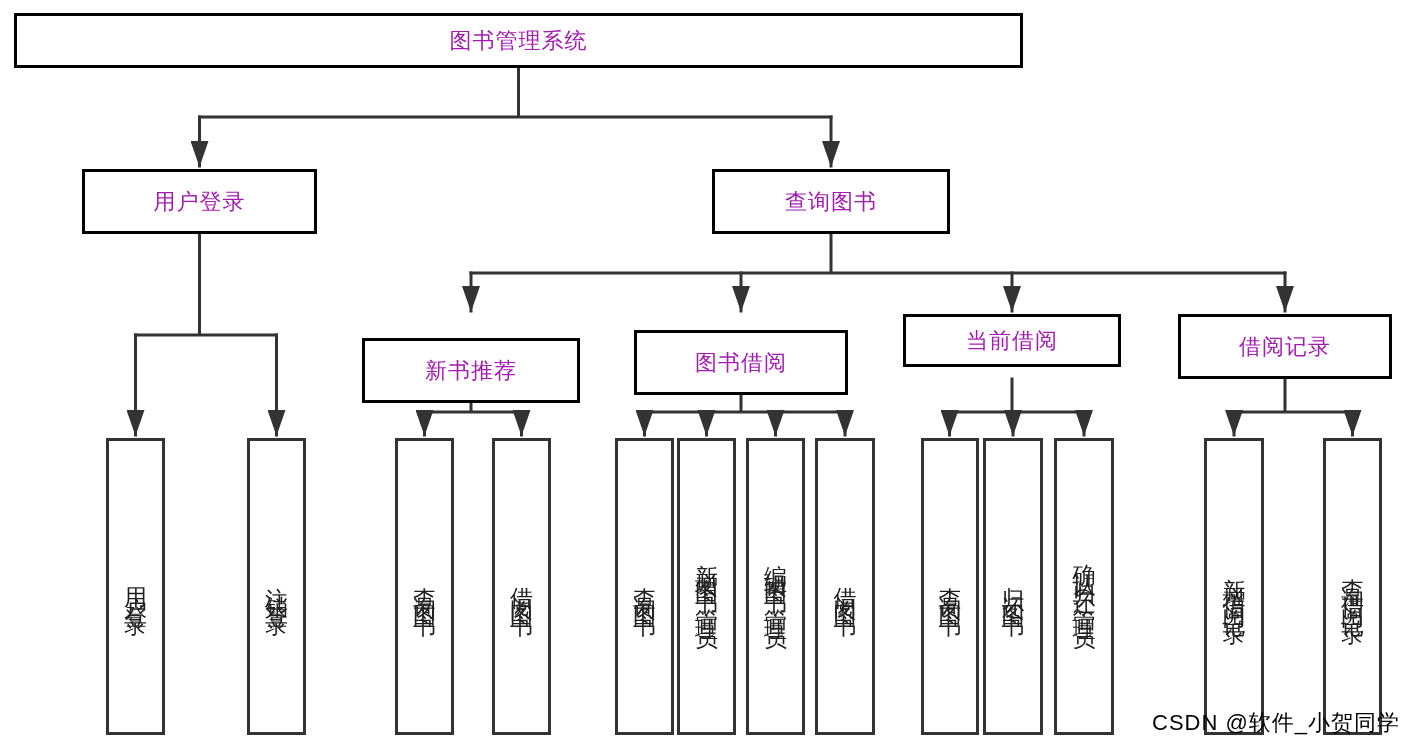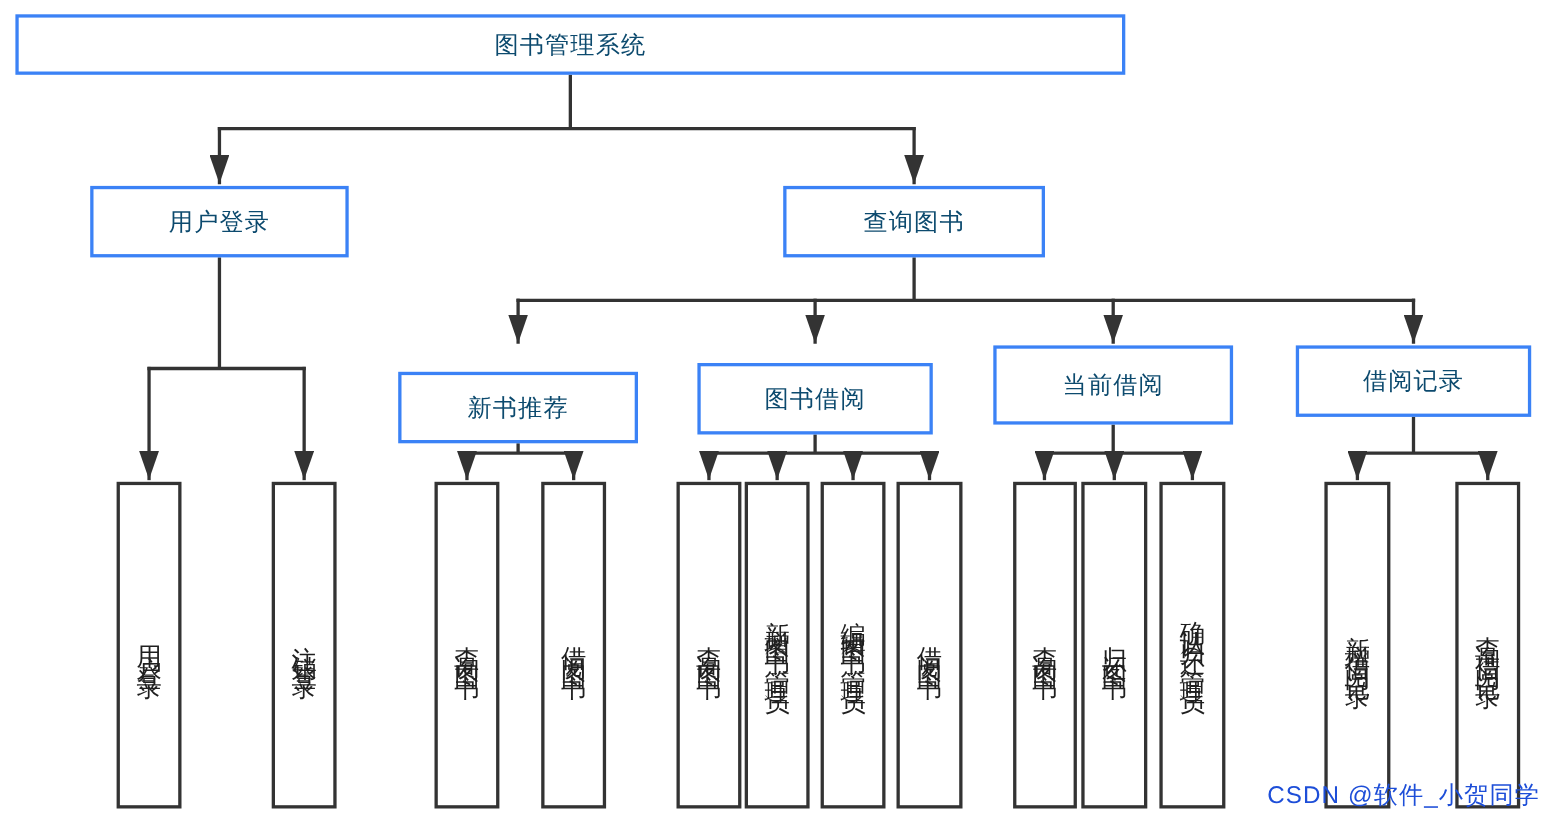--- a/index.html
+++ b/index.html
@@ -17,27 +17,27 @@
   }
   .connectors {
     position: absolute;
     left: 0; top: 0;
     width: 1405px;
     height: 747px;
   }
   .node {
     position: absolute;
     box-sizing: border-box;
-    border: 3px solid #3b82f6;
+    border: 3px solid #000000;
     background: #ffffff;
     display: flex;
     align-items: center;
     justify-content: center;
     font-size: 22px;
-    color: #0c4a6e;
+    color: #a21caf;
     letter-spacing: 1px;
     z-index: 2;
     text-align: center;
   }
   .leaf {
     position: absolute;
     box-sizing: border-box;
     border: 3px solid #333333;
     background: #ffffff;
     top: 438px;
@@ -54,21 +54,21 @@
     font-size: 23px;
     line-height: 1;
     letter-spacing: 9px;
     white-space: nowrap;
   }
   .watermark {
     position: absolute;
     left: 1152px;
     top: 708px;
     font-size: 22px;
-    color: #1d4ed8;
+    color: #000000;
     letter-spacing: 1px;
     z-index: 3;
     white-space: nowrap;
     text-align: right;
   }
 </style>
 </head>
 <body>
 
 <div class="canvas">
@@ -116,21 +116,21 @@
     </g>
   </svg>
 
   <div class="node" style="left:14px; top:13px; width:1009px; height:55px;">图书管理系统</div>
 
   <div class="node" style="left:82px; top:169px; width:235px; height:65px;">用户登录</div>
   <div class="node" style="left:712px; top:169px; width:238px; height:65px;">查询图书</div>
 
   <div class="node" style="left:362px; top:314px; width:218px; height:65px;margin-top:24px;">新书推荐</div>
   <div class="node" style="left:634px; top:330px; width:214px; height:65px;">图书借阅</div>
-  <div class="node" style="left:903px; top:314px; width:218px; height:72px;">当前借阅</div>
+  <div class="node" style="left:903px; top:314px; width:218px; height:53px;">当前借阅</div>
   <div class="node" style="left:1178px; top:314px; width:214px; height:65px;">借阅记录</div>
 
   <div class="leaf" style="left:106px; width:59px;">
     <span class="vtext">用户登录</span>
   </div>
   <div class="leaf" style="left:247px; width:59px;">
     <span class="vtext">注销登录</span>
   </div>
   <div class="leaf" style="left:395px; width:59px;">
     <span class="vtext">查询图书</span>

